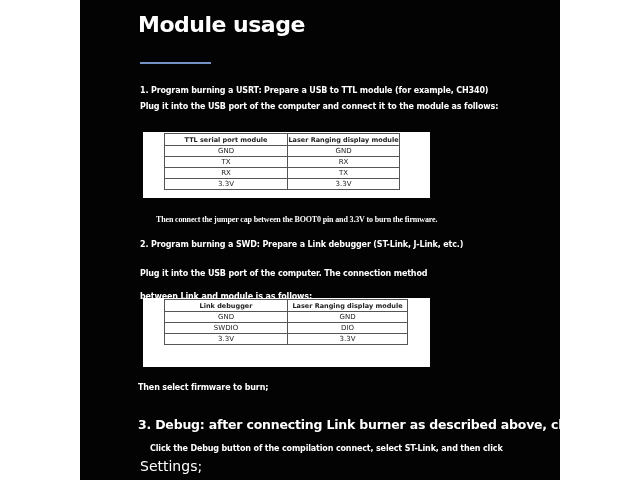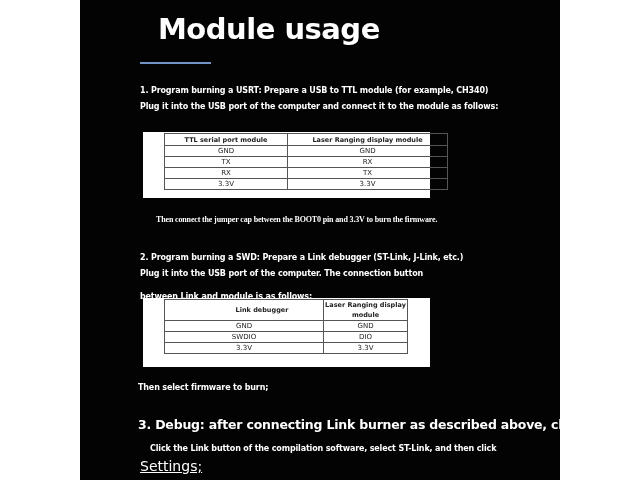--- a/index.html
+++ b/index.html
@@ -1,42 +1,42 @@
 <!DOCTYPE html>
 <html><head>
 <meta charset="utf-8">
 <style>
   html, body { margin:0; padding:0; }
   body { width:640px; height:480px; background:#ffffff; position:relative; overflow:hidden;
          font-family:"DejaVu Sans", sans-serif; }
   .panel { position:absolute; left:80px; top:0; width:480px; height:480px; background:#030303; }
   .abs { position:absolute; white-space:nowrap; color:#ffffff; }
-  .title { left:138px; top:12px; font-size:29px; font-weight:bold; letter-spacing:-0.5px;margin-left:20px; }
+  .title { left:138px; top:12px; font-size:22px; font-weight:bold; letter-spacing:-0.5px; }
   .underline { position:absolute; left:140px; top:62px; width:71px; height:2px; background:#7393c4; }
   .t8b { font-size:8px; font-weight:bold; letter-spacing:-0.15px; }
   .h3 { font-size:12.5px; font-weight:bold; letter-spacing:-0.2px; }
-  .settings { font-size:14px; font-weight:normal;text-decoration:underline; }
+  .settings { font-size:14px; font-weight:normal; }
   .box { position:absolute; left:143px; width:287px; background:#ffffff; }
   table.pins { position:absolute; border-collapse:collapse; font-size:7px; color:#222; }
   table.pins td, table.pins th { border:1px solid #555; text-align:center; padding:0; height:10px; line-height:10px; }
   table.pins th { font-weight:bold; font-size:6.5px; height:11px; }
 </style>
 </head>
 <body>
 
 <div class="panel"></div>
 
 <div class="abs title">Module usage</div>
 <div class="underline"></div>
 
 <div class="abs t8b" style="left:140px; top:86px;">1. Program burning a USRT: Prepare a USB to TTL module (for example, CH340)</div>
 <div class="abs t8b" style="left:140px; top:102px;">Plug it into the USB port of the computer and connect it to the module as follows:</div>
 
 <div class="box" style="top:132px; height:66px;"></div>
-<table class="pins" style="left:164px; top:133px; width:284px;">
+<table class="pins" style="left:164px; top:133px; width:236px;">
   <tbody>
       <tr>
     <th style="width:122px;">TTL serial port module</th>
     <th>Laser Ranging display module</th>
   </tr>
   <tr>
     <td>GND</td>
     <td>GND</td>
   </tr>
   <tr>
@@ -49,43 +49,43 @@
   </tr>
   <tr>
     <td>3.3V</td>
     <td>3.3V</td>
   </tr>
 </tbody>
   </table>
 
 <div class="abs t8b" style="left:156px; top:215px;font-family:Liberation Serif, serif;">Then connect the jumper cap between the BOOT0 pin and 3.3V to burn the firmware.</div>
 
-<div class="abs t8b" style="left:140px; top:253px;text-align:right;">2. Program burning a SWD: Prepare a Link debugger (ST-Link, J-Link, etc.)</div>
-<div class="abs t8b" style="left:140px; top:269px;">Plug it into the USB port of the computer. The connection button</div>
+<div class="abs t8b" style="left:140px; top:240px;text-align:right;">2. Program burning a SWD: Prepare a Link debugger (ST-Link, J-Link, etc.)</div>
+<div class="abs t8b" style="left:140px; top:269px;">Plug it into the USB port of the computer. The connection method</div>
 <div class="abs t8b" style="left:140px; top:292px;">between Link and module is as follows:</div>
 
 <div class="box" style="top:298px; height:69px;"></div>
 <table class="pins" style="left:164px; top:299px; width:244px;">
   <tbody>
       <tr>
-    <th style="width:122px;padding-left:36px;">Link debugger</th>
+    <th style="width:122px;">Link debugger</th>
     <th>Laser Ranging display module</th>
   </tr>
   <tr>
     <td>GND</td>
     <td>GND</td>
   </tr>
   <tr>
     <td>SWDIO</td>
     <td>DIO</td>
   </tr>
   <tr>
     <td>3.3V</td>
     <td>3.3V</td>
   </tr>
 </tbody>
   </table>
 
 <div class="abs t8b" style="left:138px; top:383px;">Then select firmware to burn;</div>
 
 <div class="abs h3" style="left:138px; top:417px;">3. Debug: after connecting Link burner as described above, click</div>
-<div class="abs t8b" style="left:150px; top:444px;">Click the Link button of the compilation software, select ST-Link, and then click</div>
+<div class="abs t8b" style="left:150px; top:444px;">Click the Debug button of the compilation connect, select ST-Link, and then click</div>
 <div class="abs settings" style="left:140px; top:458px;">Settings;</div>
 
 </body></html>

